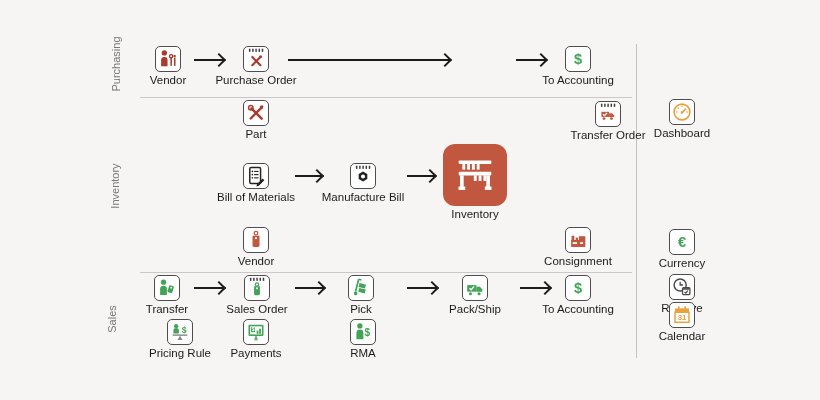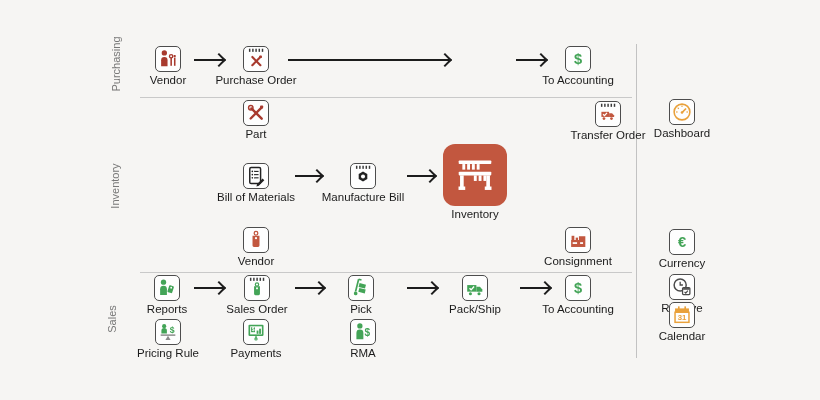--- a/index.html
+++ b/index.html
@@ -326,21 +326,21 @@
       </span>
     <span class="nlabel">Consignment</span>
   </div>
 
   <div class="node" style="left:107px;top:275px">
     <span class="ibox c-green">
         <svg viewBox="0 0 24 24">
           <use href="#i-person-tag"></use>
         </svg>
       </span>
-    <span class="nlabel">Reports</span>
+    <span class="nlabel">Transfer</span>
   </div>
   <div class="node" style="left:197px;top:275px">
     <span class="ibox c-green">
         <svg viewBox="0 0 24 24">
           <use href="#i-tag-notepad"></use>
         </svg>
       </span>
     <span class="nlabel">Sales Order</span>
   </div>
   <div class="node" style="left:415px;top:275px">
@@ -361,21 +361,21 @@
   </div>
   <div class="node" style="left:518px;top:275px">
     <span class="ibox c-green">
         <svg viewBox="0 0 24 24">
           <use href="#i-dollar"></use>
         </svg>
       </span>
     <span class="nlabel">To Accounting</span>
   </div>
 
-  <div class="node" style="left:108px;top:319px">
+  <div class="node" style="left:120px;top:319px">
     <span class="ibox c-green">
         <svg viewBox="0 0 24 24">
           <use href="#i-person-scale"></use>
         </svg>
       </span>
     <span class="nlabel">Pricing Rule</span>
   </div>
   <div class="node" style="left:196px;top:319px">
     <span class="ibox c-green">
         <svg viewBox="0 0 24 24">

